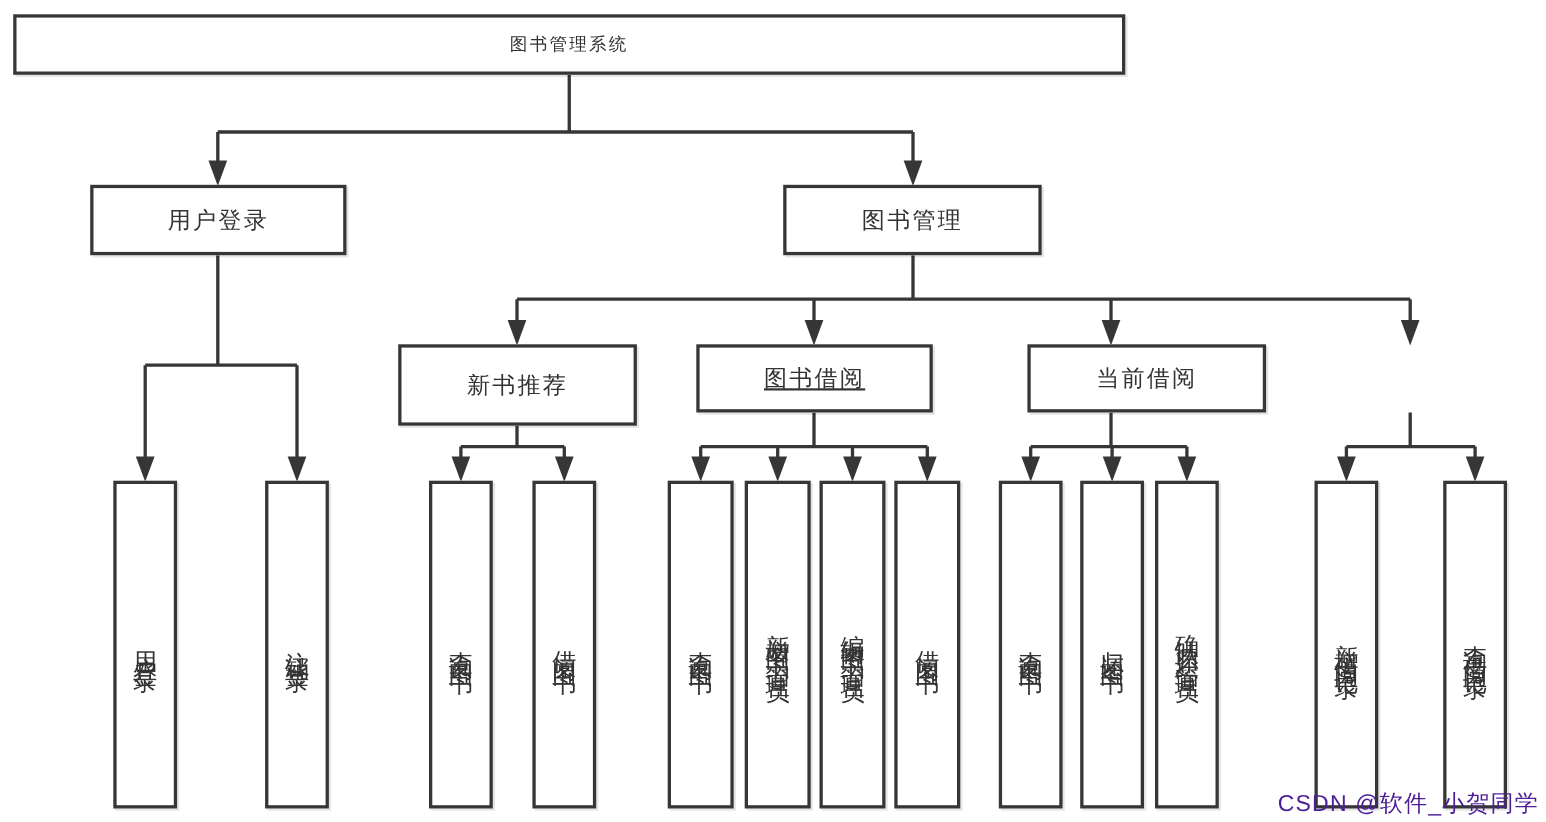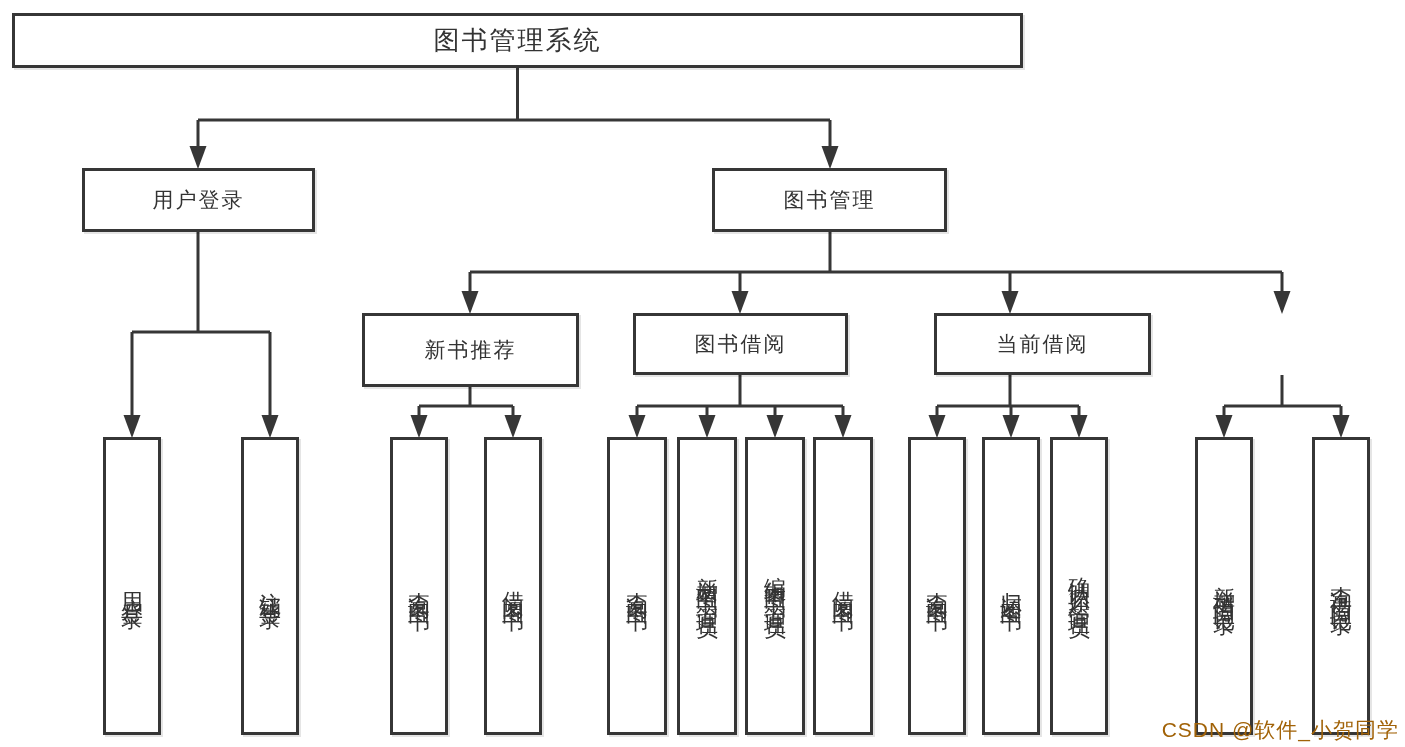--- a/index.html
+++ b/index.html
@@ -27,34 +27,34 @@
     align-items: center;
     justify-content: center;
     color: #333333;
     box-shadow: 2px 2px 0 rgba(0,0,0,0.10);
   }
   .node .lbl {
     font-size: 21px;
     letter-spacing: 2px;
     white-space: nowrap;
   }
-  .node.root .lbl { font-size: 26px; }
+  .node.root .lbl { font-size: 16px; }
   .node.v .lbl {
     writing-mode: vertical-rl;
     text-orientation: mixed;
     font-size: 22px;
     letter-spacing: 6px;
     line-height: 1;
   }
   .watermark {
     position: absolute;
     right: 6px;
     bottom: 3px;
     font-size: 21px;
-    color: #a16207;
+    color: #4c1d95;
     letter-spacing: 1px;
     z-index: 10;
     white-space: nowrap;
   }
 </style>
 </head>
 <body>
 
 <div class="stage">
 
@@ -107,21 +107,21 @@
   <div class="node" style="left:82px; top:168px; width:233px; height:64px;">
     <span class="lbl">用户登录</span>
   </div>
   <div class="node" style="left:712px; top:168px; width:235px; height:64px;">
     <span class="lbl">图书管理</span>
   </div>
 
   <div class="node" style="left:362px; top:313px; width:217px; height:74px;">
     <span class="lbl">新书推荐</span>
   </div>
-  <div class="node" style="left:633px; top:313px; width:215px; height:62px;">
+  <div class="node" style="left:633px; top:313px; width:215px; height:62px;text-decoration:underline;">
     <span class="lbl">图书借阅</span>
   </div>
   <div class="node" style="left:934px; top:313px; width:217px; height:62px;">
     <span class="lbl">当前借阅</span>
   </div>
 
   <div class="node v" style="left:103px; top:437px; width:58px; height:298px;">
     <span class="lbl">用户登录</span>
   </div>
   <div class="node v" style="left:241px; top:437px; width:58px; height:298px;">

